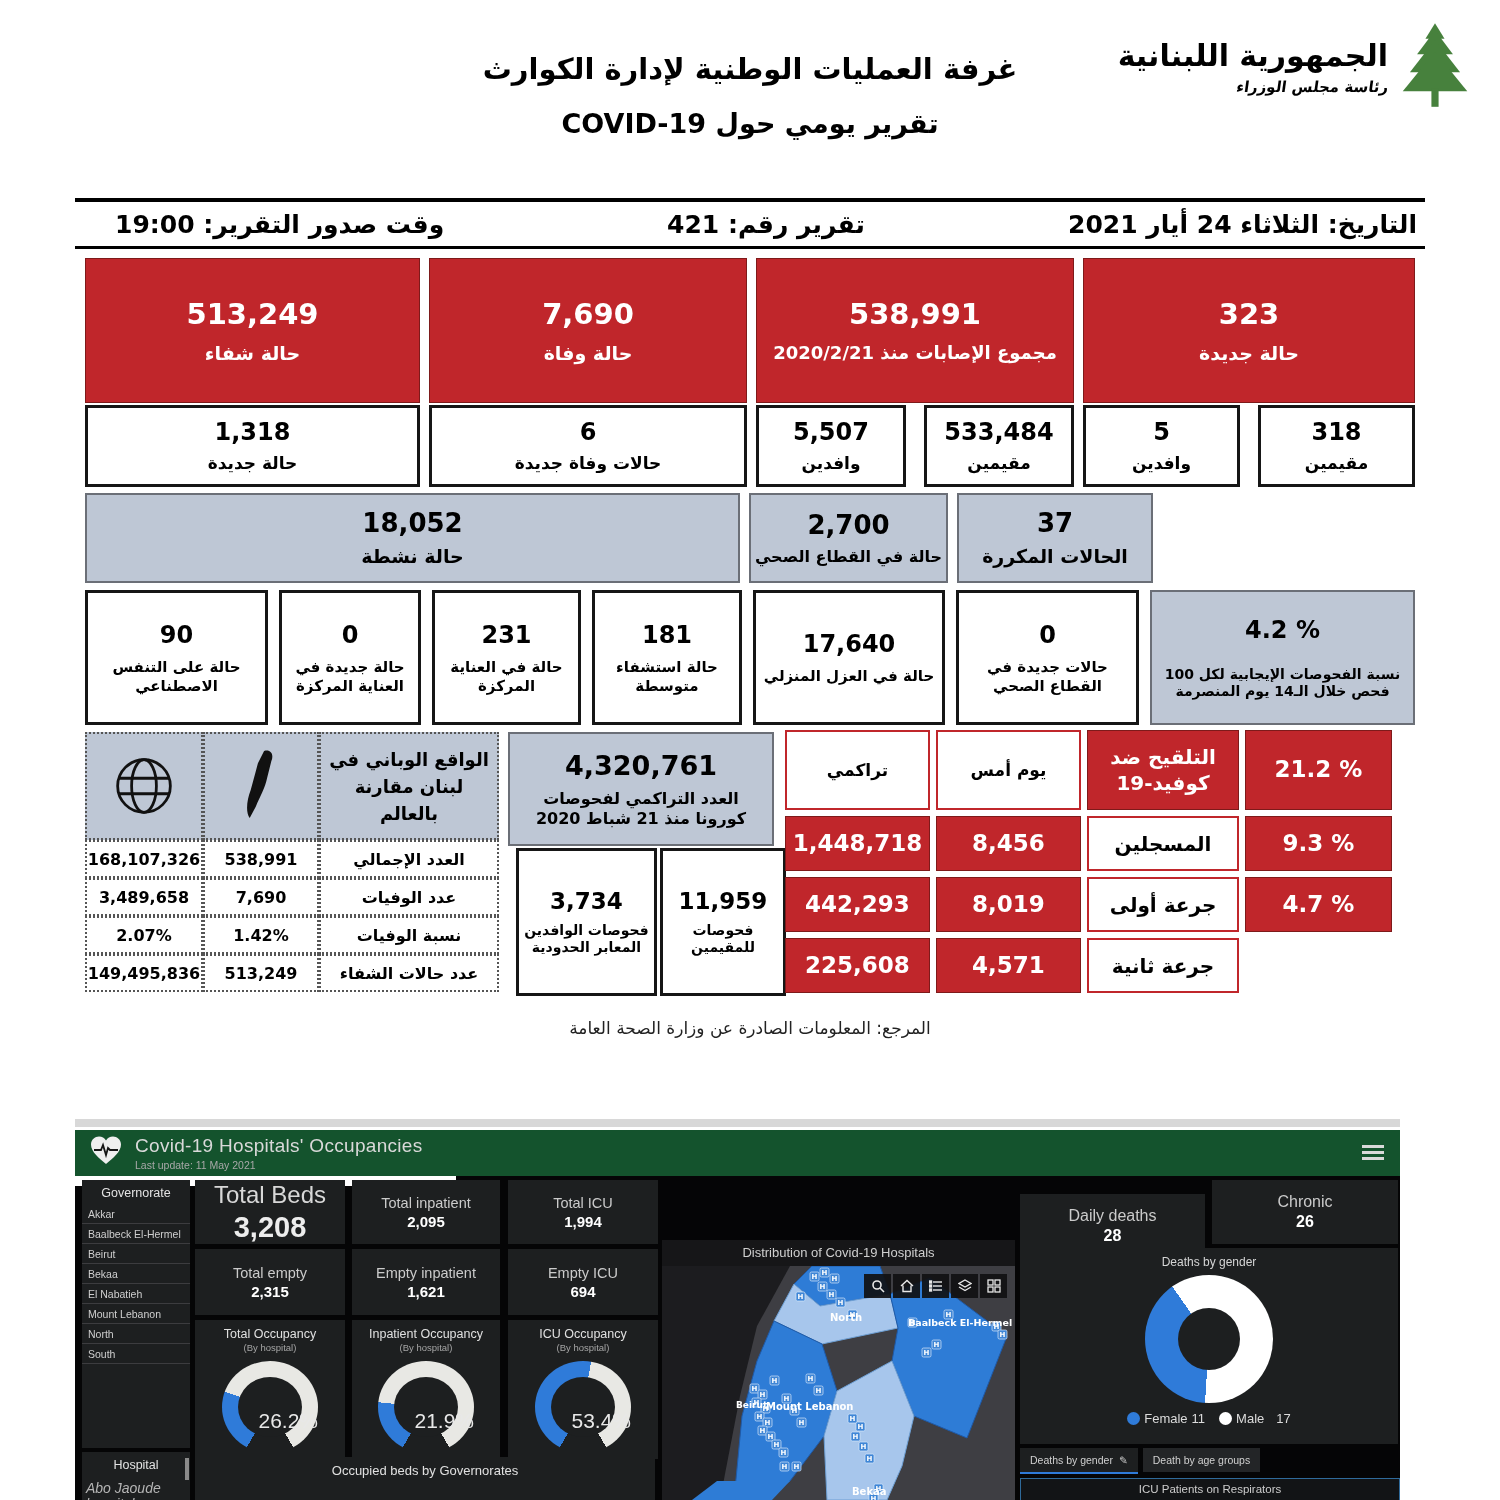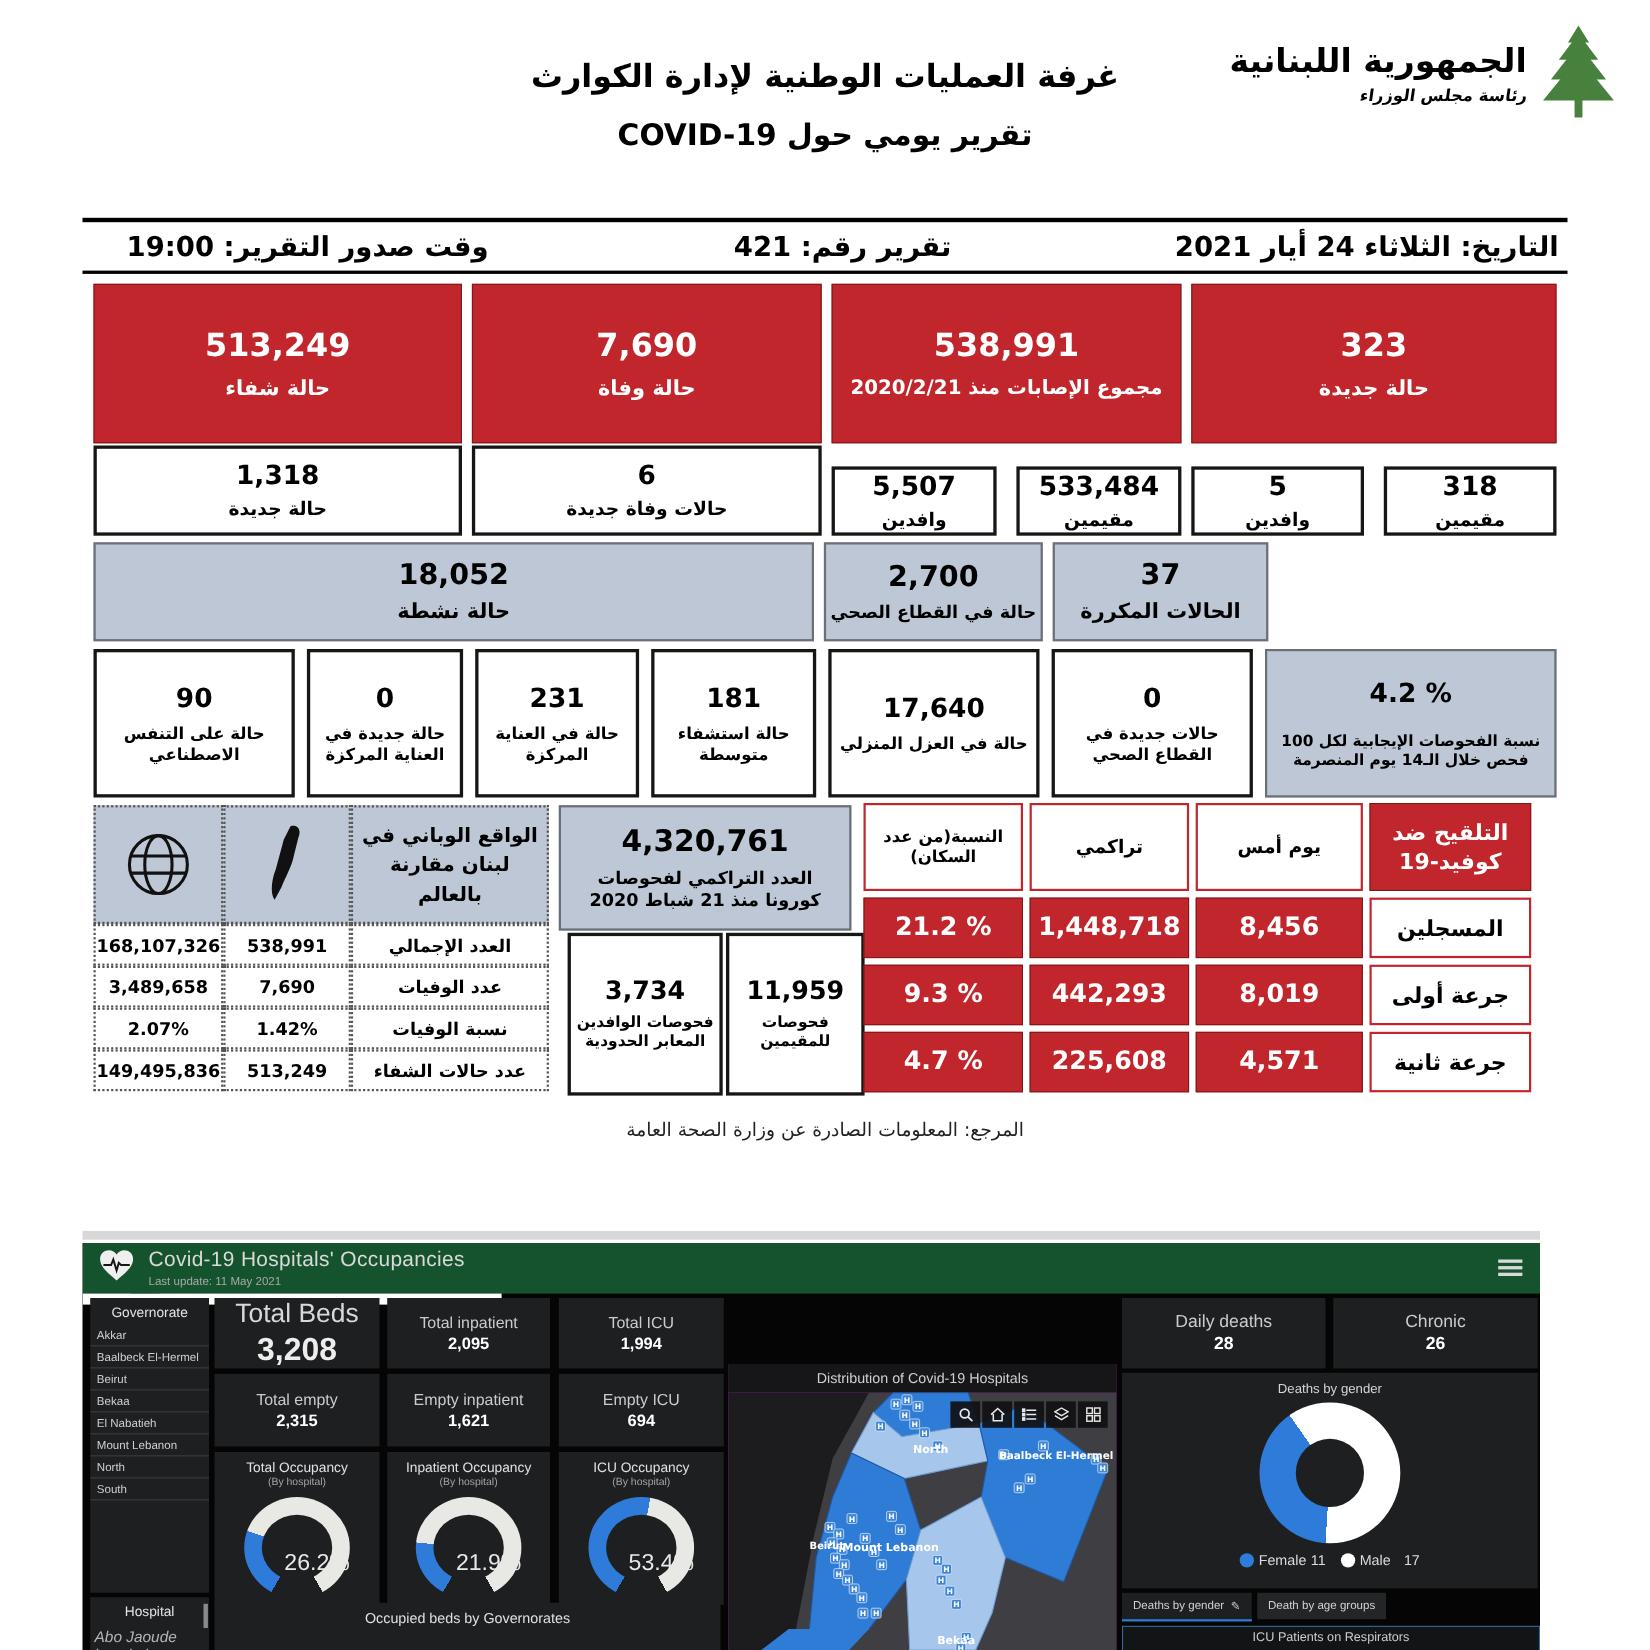--- a/index.html
+++ b/index.html
@@ -27,21 +27,21 @@
   .box{display:flex;flex-direction:column;align-items:center;justify-content:center;
        text-align:center;line-height:1.25;}
   .red{background:#c0262b;color:#fff;border:1px solid #7e1a1a;}
   .whiteb{background:#fff;border:3px solid #161616;color:#000;}
   .grayb{background:#bec7d5;border:2px solid #6b6f77;color:#000;}
   .val{font-weight:bold;font-size:29px;}
   .lbl{font-weight:bold;font-size:19px;margin-top:10px;}
   .red-row{top:0;height:145px;grid-template-columns:335px 318px 318px 332px;gap:9px;}
   .w1-row{top:147px;height:82px;grid-template-columns:335px 318px 318px 332px;gap:9px;}
   .w1-row .val{font-size:24px;} .w1-row .lbl{font-size:17px;margin-top:6px;}
-  .pair{display:flex;gap:18px;align-items:flex-end;} .pair .box{flex:1;}
+  .pair{display:flex;gap:18px;} .pair .box{flex:1;}
   .gray-row{top:235px;height:90px;grid-template-columns:655px 199px 196px 253px;gap:9px;}
   .gray-row .val{font-size:26px;} .gray-row .lbl{font-size:19px;margin-top:6px;}
   .w2-row{top:332px;height:135px;grid-template-columns:183px 142px 149px 150px 192px 183px 265px;gap:11px;}
   .w2-row .val{font-size:24px;} .w2-row .lbl{font-size:15px;margin-top:8px;padding:0 6px;}
   .w2-row .pos-lbl{font-size:14px;margin-top:21px;padding:0 8px;}
   
   .bottom-zone{position:absolute;left:0;top:472px;width:1330px;height:265px;}
   .cmp{position:absolute;left:0;top:2px;width:418px;display:grid;
        grid-template-columns:118px 116px 180px;}
   .cmp .cell{border:2px dotted #555;display:flex;align-items:center;justify-content:center;
@@ -298,21 +298,20 @@
       <div class="box whiteb tb1">
         <div class="val">3,734</div>
         <div class="lbl" dir="rtl">فحوصات الوافدين المعابر الحدودية</div>
       </div>
       <div class="box whiteb tb2">
         <div class="val">11,959</div>
         <div class="lbl" dir="rtl">فحوصات للمقيمين</div>
       </div>
 
       <div class="vax">
-        <div class="box hd" dir="rtl" style="font-size:15px">النسبة(من عدد السكان)</div>
         <div class="box hd" dir="rtl">تراكمي</div>
         <div class="box hd" dir="rtl">يوم أمس</div>
         <div class="box red ttl" dir="rtl">التلقيح ضد كوفيد-19</div>
 
         <div class="box red dat">21.2 %</div>
         <div class="box red dat">1,448,718</div>
         <div class="box red dat">8,456</div>
         <div class="box rl" dir="rtl">المسجلين</div>
 
         <div class="box red dat">9.3 %</div>
@@ -590,21 +589,21 @@
             <text x="148.5" y="115.2" font-size="7" font-weight="bold" fill="#fff" text-anchor="middle">H</text>
           </g>
         <text x="168" y="55" font-size="10" font-weight="bold" fill="#fff">North</text>
         <text x="246" y="60" font-size="9.5" font-weight="bold" fill="#fff">Baalbeck El-Hermel</text>
         <text x="74" y="142" font-size="9" font-weight="bold" fill="#fff">Beirut</text>
         <text x="104" y="144" font-size="10" font-weight="bold" fill="#fff">Mount Lebanon</text>
         <text x="190" y="229" font-size="10" font-weight="bold" fill="#fff">Bekaa</text>
       </svg>
     </div>
 
-    <div class="panel tile" style="left:945px;top:50px;width:185px;height:64px">
+    <div class="panel tile" style="left:945px;top:64px;width:185px;height:64px">
       <div class="tl" style="font-size:16px">Daily deaths</div>
       <div class="tv" style="font-size:16px">28</div>
     </div>
     <div class="panel tile" style="left:1137px;top:50px;width:186px;height:64px">
       <div class="tl" style="font-size:16px">Chronic</div>
       <div class="tv" style="font-size:16px">26</div>
     </div>
 
     <div class="panel d-deaths">
       <div class="sh">Deaths by gender</div>

